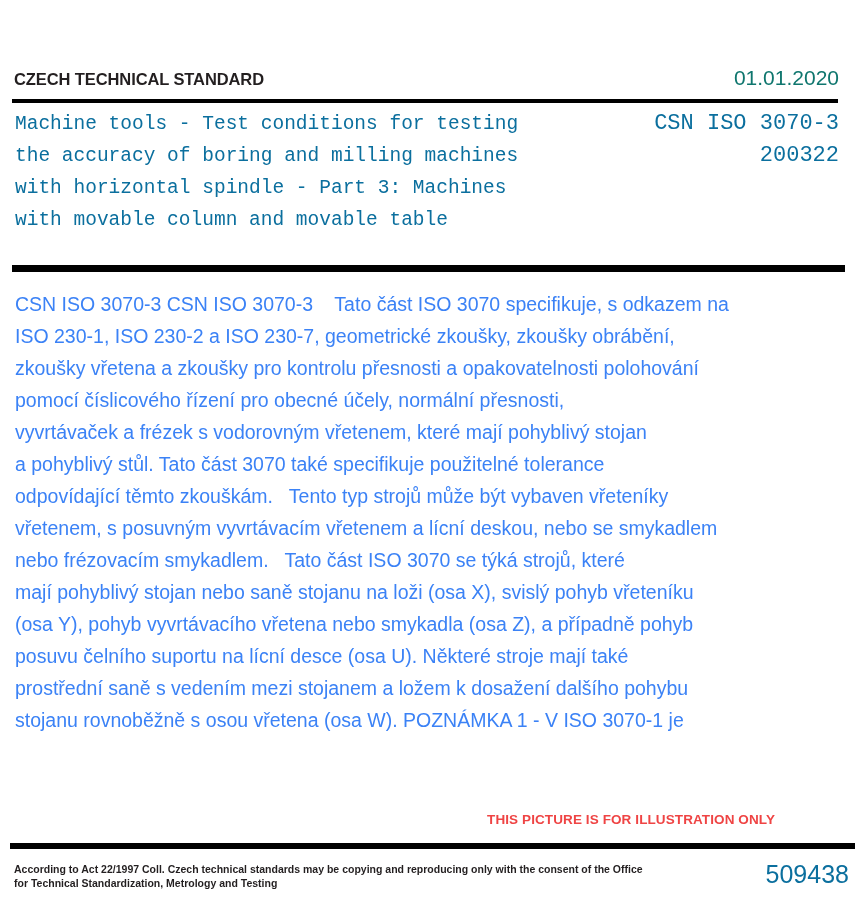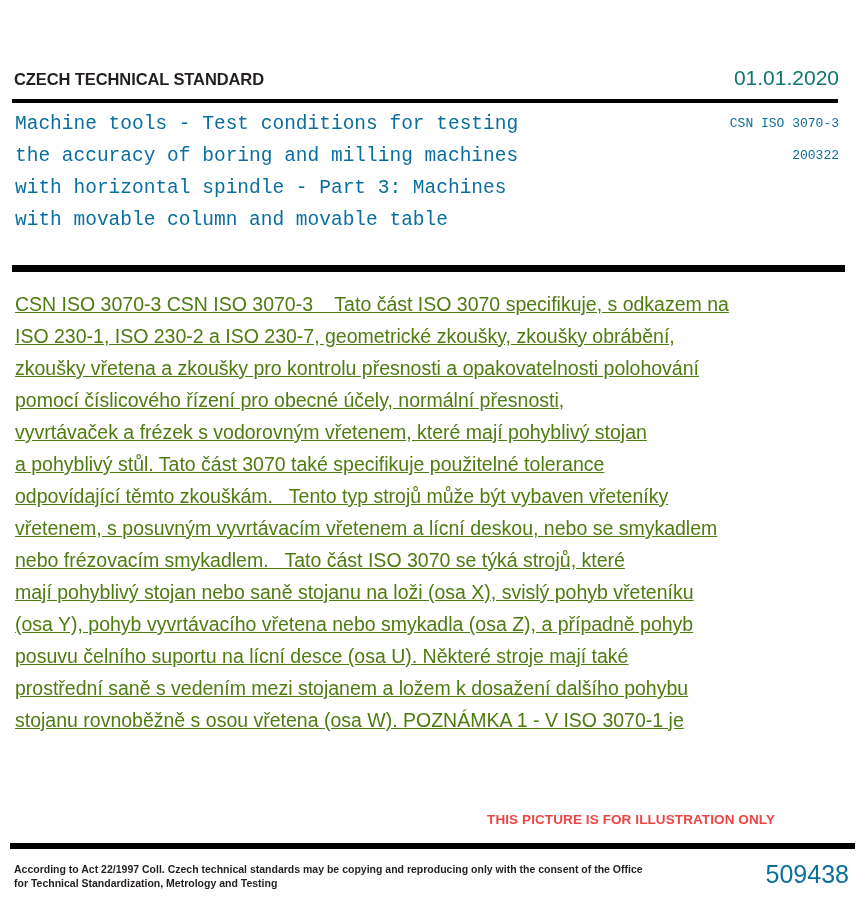--- a/index.html
+++ b/index.html
@@ -95,40 +95,39 @@
     top: 0;
     font-size: 19.5px;
     line-height: 22px;
     color: #0b6f9e;
     white-space: nowrap;
   }
   .title-right {
     position: absolute;
     right: 26px;
     top: 0;
-    font-size: 13px;
+    font-size: 22px;
     line-height: 22px;
     color: #0b6f9e;
     white-space: nowrap;
     text-align: right;
   }
 
   
   .abstract {
     position: absolute;
     left: 15px;
     top: 288px;
     width: 820px;
   }
   .abstract-line {
     font-size: 19.5px;
     line-height: 32px;
-    color: #4d7c0f;
+    color: #3b82f6;
     white-space: pre;
-    text-decoration: underline;
   }
 
   
   .illustration-note {
     position: absolute;
     right: 90px;
     top: 812px;
     font-size: 13.5px;
     font-weight: bold;
     color: #ef4444;

